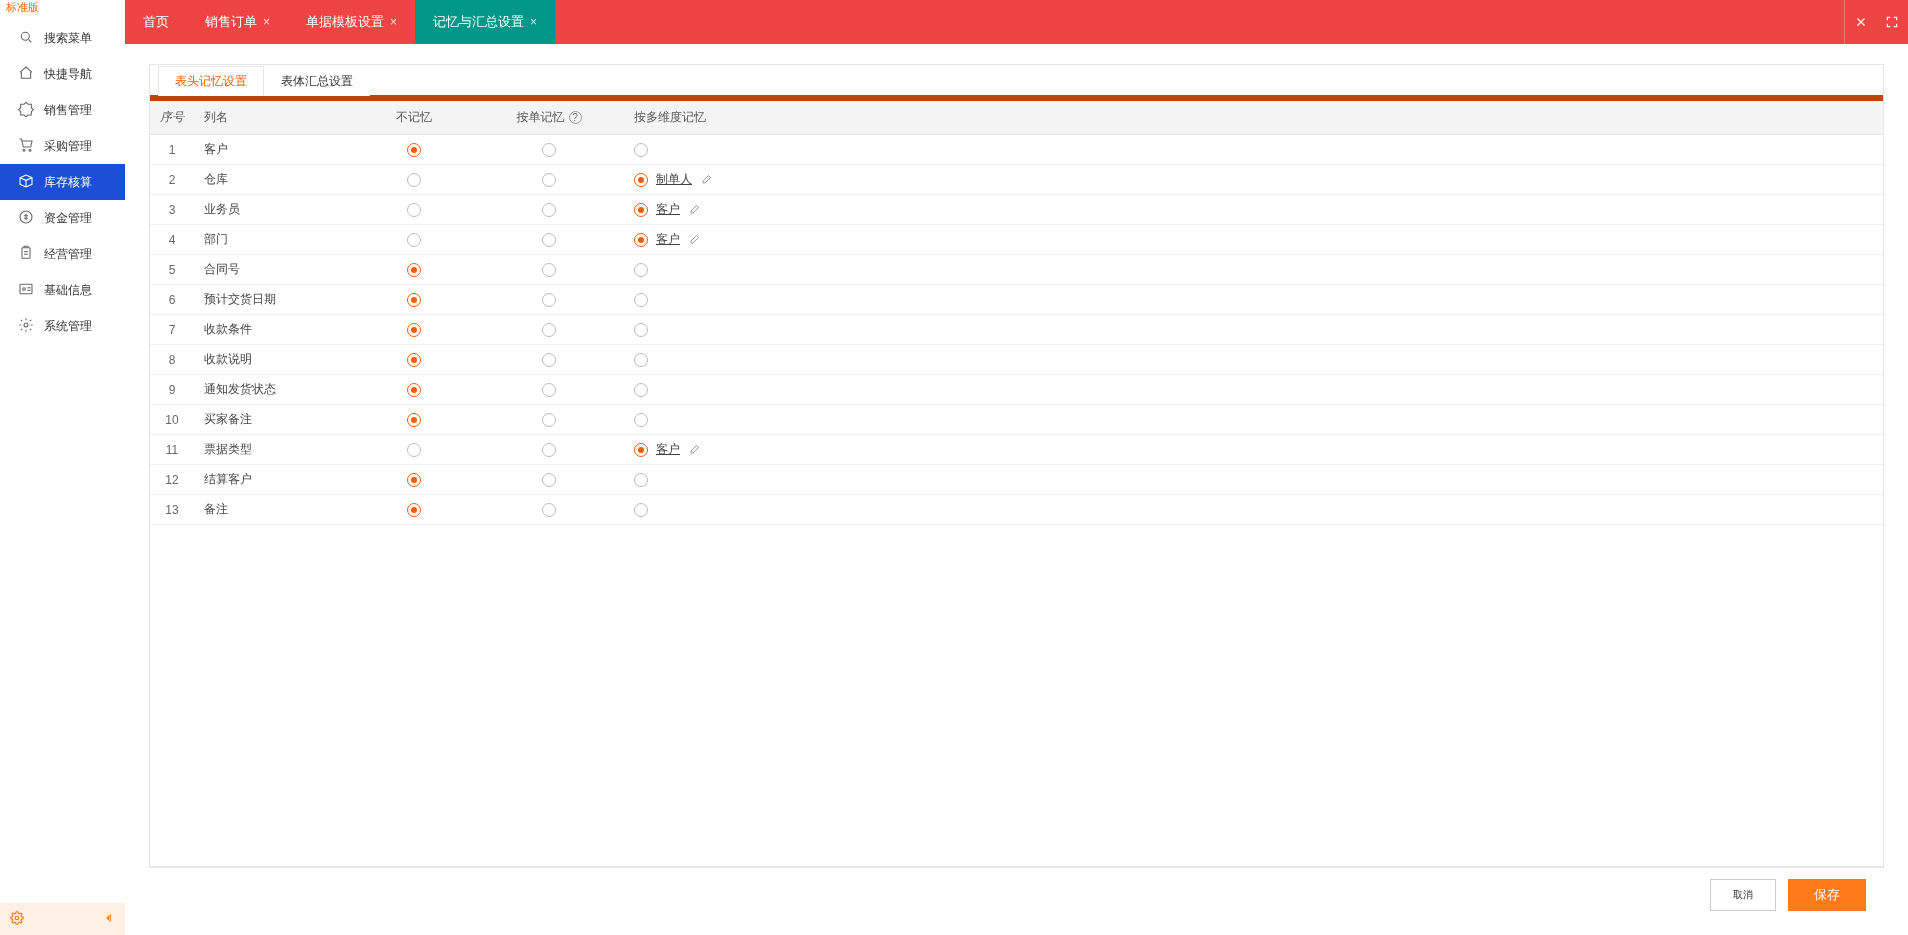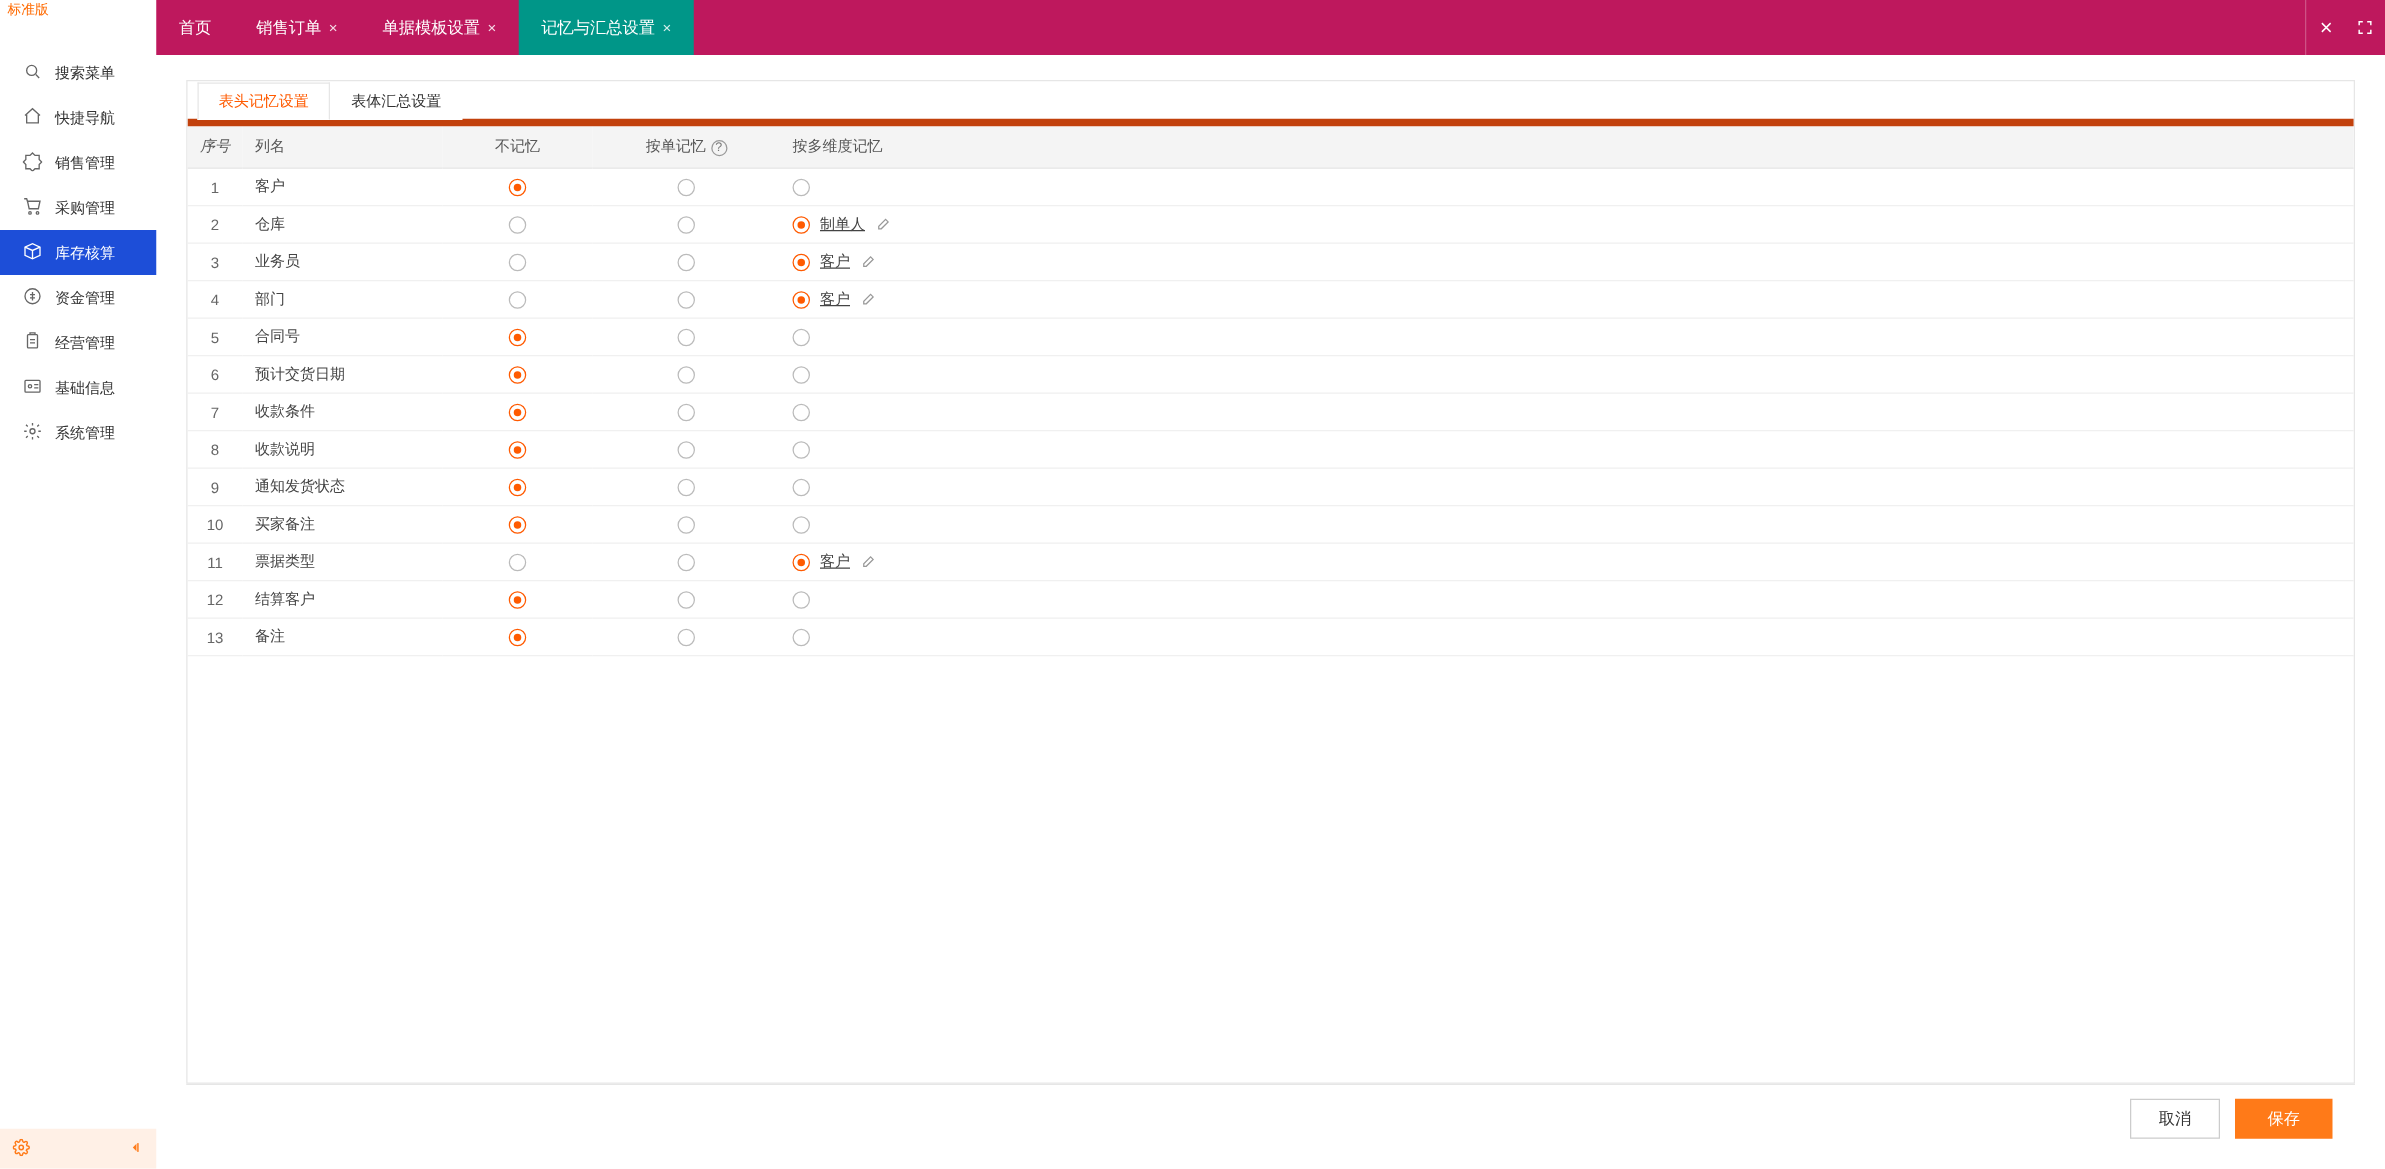--- a/index.html
+++ b/index.html
@@ -3,31 +3,31 @@
 <meta charset="utf-8">
 <style>
 *{box-sizing:border-box;margin:0;padding:0;}
 body{font-family:"Microsoft YaHei","PingFang SC",Arial,sans-serif;font-size:12px;color:#333;background:#fff;overflow:hidden;}
 .app{display:flex;height:935px;width:1908px;position:relative;}
 
 
 .edition-badge{position:absolute;top:0;left:6px;color:#ff6a00;font-size:11px;z-index:30;}
 
 
-.sidebar{width:125px;background:#fff;flex-shrink:0;padding-top:20px;position:relative;margin-top:20px;}
+.sidebar{width:125px;background:#fff;flex-shrink:0;padding-top:20px;position:relative;}
 .side-item{display:flex;align-items:center;height:36px;padding-left:18px;color:#333;cursor:pointer;gap:10px;}
 .side-item.active{background:#1d4ed8;color:#fff;}
 .side-item svg{width:16px;height:16px;}
 .side-item.active svg{stroke:#fff;fill:none;}
 .sidebar-footer{position:absolute;bottom:0;left:0;right:0;height:32px;background:#fff0e6;display:flex;align-items:center;padding:0 10px;justify-content:space-between;}
 .sidebar-footer svg{width:14px;height:14px;}
 
 
 .main{flex:1;display:flex;flex-direction:column;min-width:0;}
-.tabbar{height:44px;background:#be185d;display:flex;align-items:stretch;color:#fff;position:relative;}
+.tabbar{height:44px;background:#ef4444;display:flex;align-items:stretch;color:#fff;position:relative;}
 .tab{display:flex;align-items:center;padding:0 18px;cursor:pointer;font-size:13px;gap:6px;position:relative;}
 .tab.active{background:#009688;}
 .tab .close{font-size:12px;opacity:.85;}
 .tabbar-right{margin-left:auto;display:flex;align-items:center;}
 .tabbar-right .btn{width:32px;height:44px;display:flex;align-items:center;justify-content:center;cursor:pointer;}
 .tabbar-right .btn.sep{border-left:1px solid rgba(255,255,255,.25);}
 
 
 .content{flex:1;padding:20px 24px 14px 24px;display:flex;flex-direction:column;position:relative;overflow:hidden;}
 .panel{border:1px solid #e6e6e6;flex:1;display:flex;flex-direction:column;overflow:hidden;}
@@ -52,21 +52,21 @@
 .radio.checked::after{content:"";position:absolute;inset:3px;background:#ff5a00;border-radius:50%;}
 .dim-cell{display:flex;align-items:center;gap:8px;}
 .dim-link{text-decoration:underline;color:#444;cursor:pointer;}
 .edit-ic{width:12px;height:12px;color:#888;}
 
 
 .help{display:inline-block;width:13px;height:13px;border:1px solid #999;border-radius:50%;text-align:center;line-height:11px;font-size:10px;color:#777;margin-left:4px;}
 
 
 .footer{height:54px;border-top:1px solid #e6e6e6;display:flex;align-items:center;justify-content:flex-end;padding:0 18px;gap:12px;}
-.btn-o{height:32px;padding:0 22px;background:#fff;border:1px solid #ccc;color:#333;cursor:pointer;font-size:13px;}
+.btn-o{height:32px;padding:0 22px;background:#fff;border:1px solid #ccc;color:#333;cursor:pointer;font-size:10px;}
 .btn-p{height:32px;padding:0 26px;background:#ff7a18;border:none;color:#fff;cursor:pointer;font-size:13px;}
 </style>
 </head>
 <body>
 
 <div class="app">
   <div class="edition-badge">标准版</div>
 
   <nav class="sidebar" id="sidebar">
     <div class="side-item">

